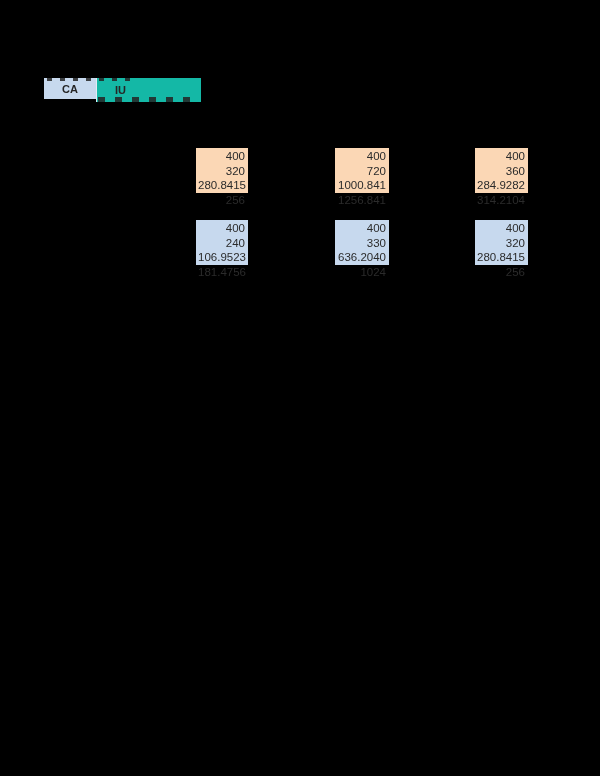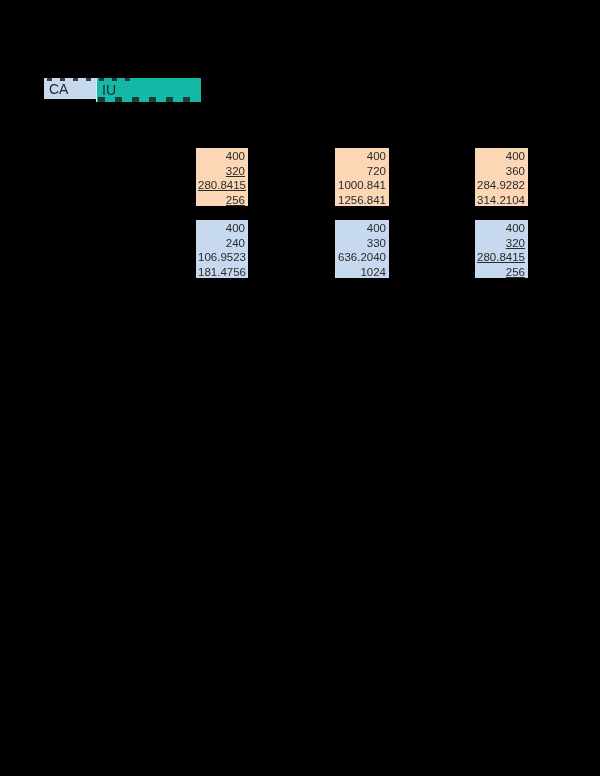--- a/index.html
+++ b/index.html
@@ -6,63 +6,64 @@
   body{
     width:600px;height:776px;
     background:#000000;
     position:relative;
     overflow:hidden;
     font-family:"Liberation Sans","DejaVu Sans",sans-serif;
   }
   
   .legend-cell{
     position:absolute;
-    font-size:14px;
+    font-size:11px;
     color:#262626;
     display:flex;
     align-items:center;
-    padding-left:5px;
+    padding-left:18px;
     box-sizing:border-box;
+    font-weight:bold;
   }
   .legend-ca{left:44px;top:78px;width:52px;height:21px;background:#c7d9ee;}
   .legend-iu{left:96px;top:78px;width:105px;height:24px;background:#14b8a6;border-left:1px solid #e3ecf5;}
   
   .frag{
     position:absolute;
     background:repeating-linear-gradient(90deg, rgba(35,35,35,.85) 0 5px, transparent 5px 13px);
     pointer-events:none;
   }
   .frag-a{left:47px;top:78px;width:44px;height:3px;}
   .frag-b{left:99px;top:78px;width:34px;height:3px;}
   .frag-c{left:98px;top:97px;width:100px;height:5px;background:repeating-linear-gradient(90deg, rgba(35,35,35,.85) 0 7px, transparent 7px 17px);}
   
   .block{
     position:absolute;
-    height:58px;
+    height:45px;
     display:flex;
     flex-direction:column;
     justify-content:space-between;
     box-sizing:border-box;
     padding:1px 3px 1px 2px;
   }
   .block.iu{background:#fbd7b5;}
   .block.ca{background:#c7d9ee;}
   .row1{top:148px;}
   .row2{top:220px;}
   .c1{left:196px;width:52px;}
   .c2{left:335px;width:54px;}
   .c3{left:475px;width:53px;}
   .cell{
     font-size:11.5px;
     line-height:14.5px;
     color:#2b2b2b;
     text-align:right;
     white-space:nowrap;
   }
-  .cell.u{text-decoration:underline;text-decoration-thickness:1px;text-underline-offset:1px;}
+  .cell.u{text-decoration-thickness:1px;text-underline-offset:1px;}
 </style>
 </head>
 <body>
 
 <div class="legend-cell legend-ca">
   <span>CA</span>
 </div>
 <div class="legend-cell legend-iu">
   <span>IU</span>
 </div>

